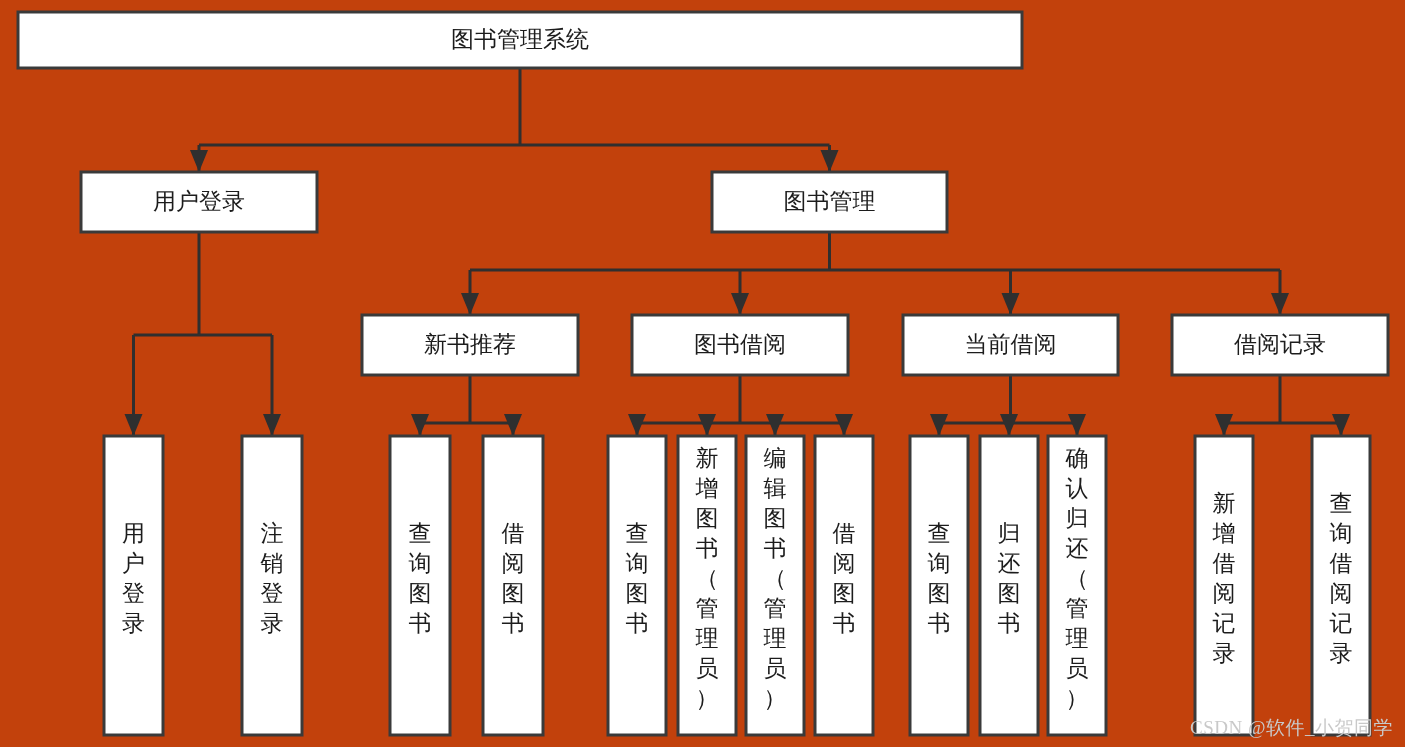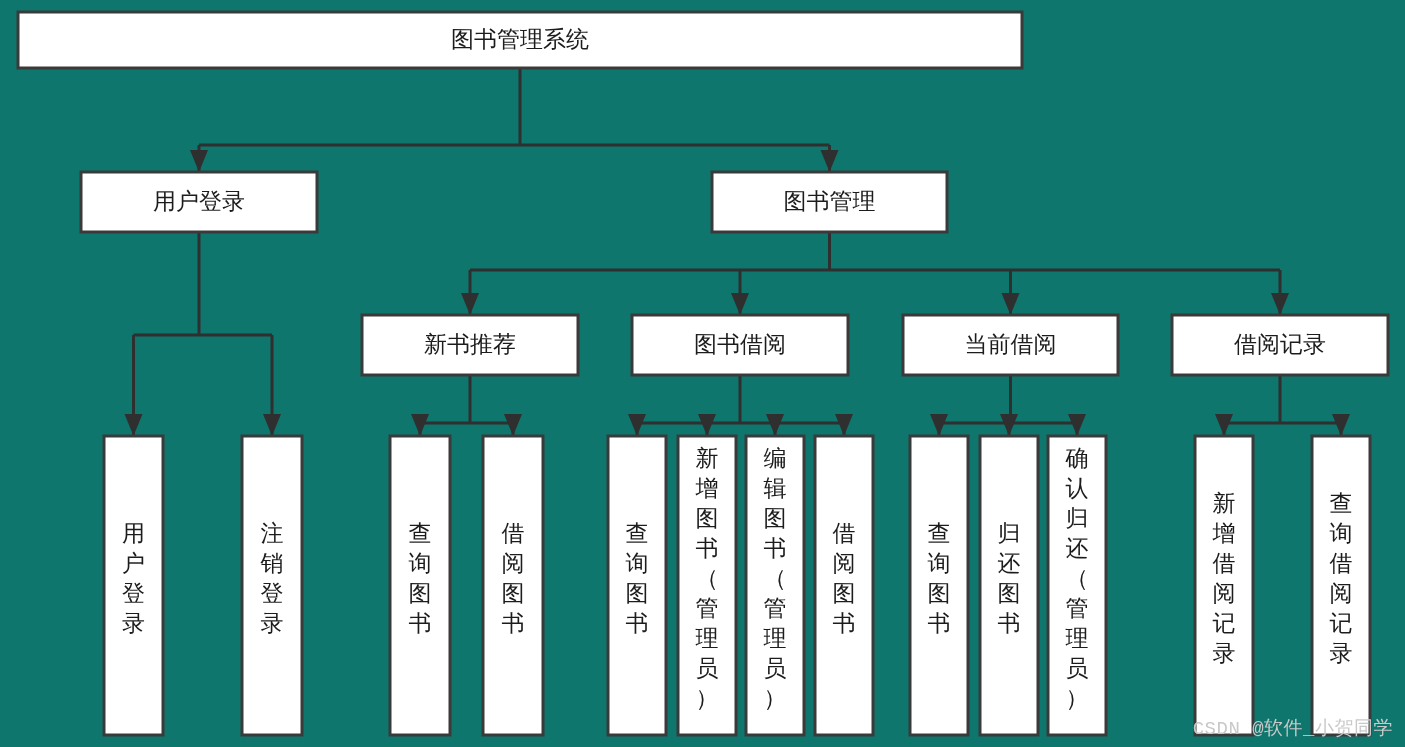--- a/index.html
+++ b/index.html
@@ -8,21 +8,21 @@
     padding: 0;
     background: #ffffff;
   }
   body {
     font-family: "Liberation Sans", "DejaVu Sans", sans-serif;
   }
   #diagram-root {
     position: relative;
     width: 1405px;
     height: 747px;
-    background: #0f766e;
+    background: #c2410c;
     overflow: hidden;
   }
   svg.diagram-canvas {
     position: absolute;
     left: 0;
     top: 0;
     width: 1405px;
     height: 747px;
     display: block;
   }
@@ -52,21 +52,21 @@
   .arrow-head {
     fill: #2f2f2f;
     stroke: none;
   }
   .watermark-text {
     position: absolute;
     right: 12px;
     bottom: 6px;
     color: #c9c9c9;
     font-size: 19px;
-    font-family: Liberation Mono, monospace;
+    font-family: Liberation Serif, serif;
     white-space: nowrap;
     letter-spacing: 0.5px;
     pointer-events: none;
   }
 </style>
 </head>
 <body>
 
 <div id="diagram-root">
   <svg class="diagram-canvas" id="diagram-svg" viewBox="0 0 1405 747">

